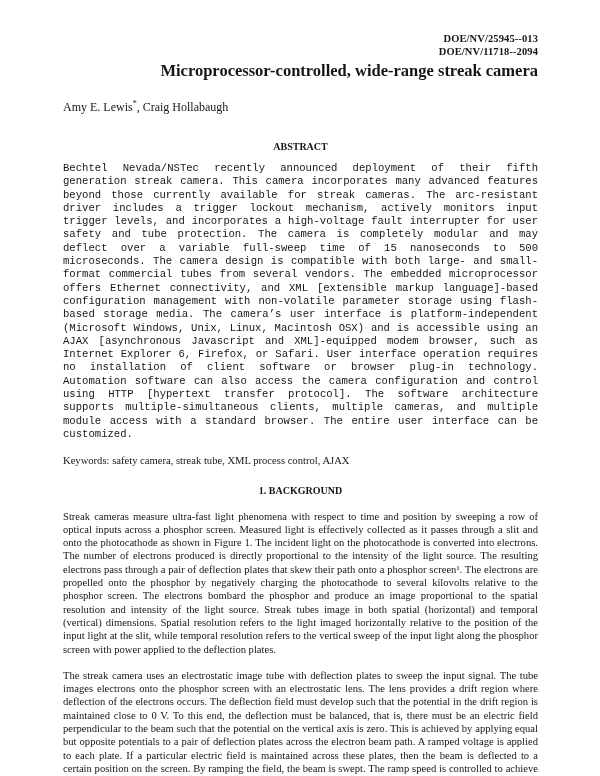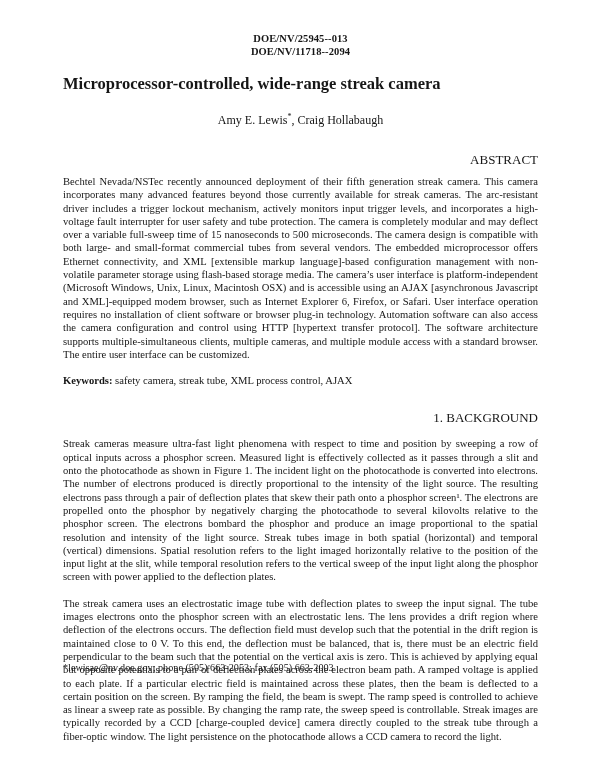--- a/index.html
+++ b/index.html
@@ -17,73 +17,74 @@
   }
   .page {
     position: relative;
     width: 600px;
     height: 776px;
     box-sizing: border-box;
     padding: 32px 62px 0 63px;
     background: #ffffff;
   }
   .report-numbers {
-    text-align: center;
+    text-align: right;
     font-weight: bold;
     font-size: 10.5px;
     line-height: 13px;
     letter-spacing: 0.1px;
   }
   .paper-title {
-    margin-top: 16px;
-    text-align: left;
+    margin-top: 3px;
+    text-align: right;
     font-weight: bold;
     font-size: 16.5px;
     line-height: 20px;
   }
   .author-block {
     margin-top: 19px;
-    text-align: center;
+    text-align: left;
     font-size: 12px;
     line-height: 15px;
   }
   .author-line sup {
     font-size: 8px;
     vertical-align: super;
     line-height: 0;
   }
   .section-heading {
-    text-align: right;
-    font-weight: normal;
-    font-size: 13px;
+    text-align: center;
+    font-weight: bold;
+    font-size: 10px;
     line-height: 14px;
   }
   .abstract-heading {
     margin-top: 25px;
   }
   .body-text {
     font-size: 10.6px;
     line-height: 13.3px;
     text-align: justify;
     margin: 0;
   }
   .abstract-body {
     margin-top: 8px;
+    font-family: Liberation Mono, monospace;
   }
   .keywords-line {
     margin-top: 13px;
     font-size: 10.6px;
     line-height: 13.3px;
   }
   .keywords-line .kw-label {
-    font-weight: bold;
+    font-weight: normal;
     margin-top: 42px;
   }
   .background-heading {
-    margin-top: 24px;
+    margin-top: 16px;
   }
   .para-1 {
     margin-top: 12px;
   }
   .para-2 {
     margin-top: 13px;
   }
   .footnote {
     position: absolute;
     left: 63px;
@@ -113,15 +114,14 @@
   <p class="body-text abstract-body">Bechtel Nevada/NSTec recently announced deployment of their fifth generation streak camera. This camera incorporates many advanced features beyond those currently available for streak cameras. The arc-resistant driver includes a trigger lockout mechanism, actively monitors input trigger levels, and incorporates a high-voltage fault interrupter for user safety and tube protection. The camera is completely modular and may deflect over a variable full-sweep time of 15 nanoseconds to 500 microseconds. The camera design is compatible with both large- and small-format commercial tubes from several vendors. The embedded microprocessor offers Ethernet connectivity, and XML [extensible markup language]-based configuration management with non-volatile parameter storage using flash-based storage media. The camera’s user interface is platform-independent (Microsoft Windows, Unix, Linux, Macintosh OSX) and is accessible using an AJAX [asynchronous Javascript and XML]-equipped modem browser, such as Internet Explorer 6, Firefox, or Safari. User interface operation requires no installation of client software or browser plug-in technology. Automation software can also access the camera configuration and control using HTTP [hypertext transfer protocol]. The software architecture supports multiple-simultaneous clients, multiple cameras, and multiple module access with a standard browser. The entire user interface can be customized.</p>
 
   <div class="keywords-line"><span class="kw-label">Keywords:</span><span> safety camera, streak tube, XML process control, AJAX</span></div>
 
   <div class="section-heading background-heading">1. BACKGROUND</div>
 
   <p class="body-text para-1">Streak cameras measure ultra-fast light phenomena with respect to time and position by sweeping a row of optical inputs across a phosphor screen. Measured light is effectively collected as it passes through a slit and onto the photocathode as shown in Figure 1. The incident light on the photocathode is converted into electrons. The number of electrons produced is directly proportional to the intensity of the light source. The resulting electrons pass through a pair of deflection plates that skew their path onto a phosphor screen¹. The electrons are propelled onto the phosphor by negatively charging the photocathode to several kilovolts relative to the phosphor screen. The electrons bombard the phosphor and produce an image proportional to the spatial resolution and intensity of the light source. Streak tubes image in both spatial (horizontal) and temporal (vertical) dimensions. Spatial resolution refers to the light imaged horizontally relative to the position of the input light at the slit, while temporal resolution refers to the vertical sweep of the input light along the phosphor screen with power applied to the deflection plates.</p>
 
   <p class="body-text para-2">The streak camera uses an electrostatic image tube with deflection plates to sweep the input signal. The tube images electrons onto the phosphor screen with an electrostatic lens. The lens provides a drift region where deflection of the electrons occurs. The deflection field must develop such that the potential in the drift region is maintained close to 0 V. To this end, the deflection must be balanced, that is, there must be an electric field perpendicular to the beam such that the potential on the vertical axis is zero. This is achieved by applying equal but opposite potentials to a pair of deflection plates across the electron beam path. A ramped voltage is applied to each plate. If a particular electric field is maintained across these plates, then the beam is deflected to a certain position on the screen. By ramping the field, the beam is swept. The ramp speed is controlled to achieve as linear a sweep rate as possible. By changing the ramp rate, the sweep speed is controllable. Streak images are typically recorded by a CCD [charge-coupled device] camera directly coupled to the streak tube through a fiber-optic window. The light persistence on the photocathode allows a CCD camera to record the light.</p>
 
-  <div class="footnote">*lewisae@nv.doe.gov; phone (505) 663-2053; fax (505) 663-2003</div>
 
 </div>
 
 </body></html>

